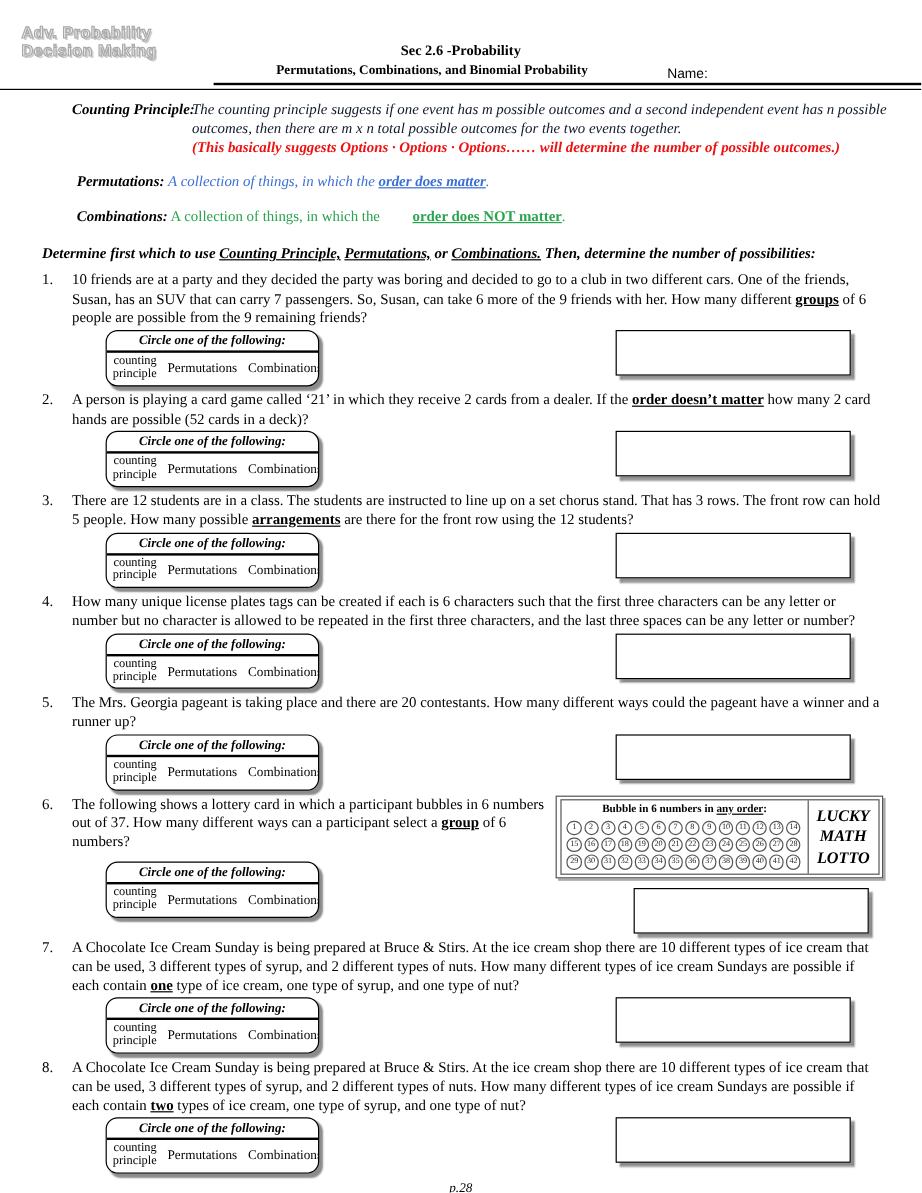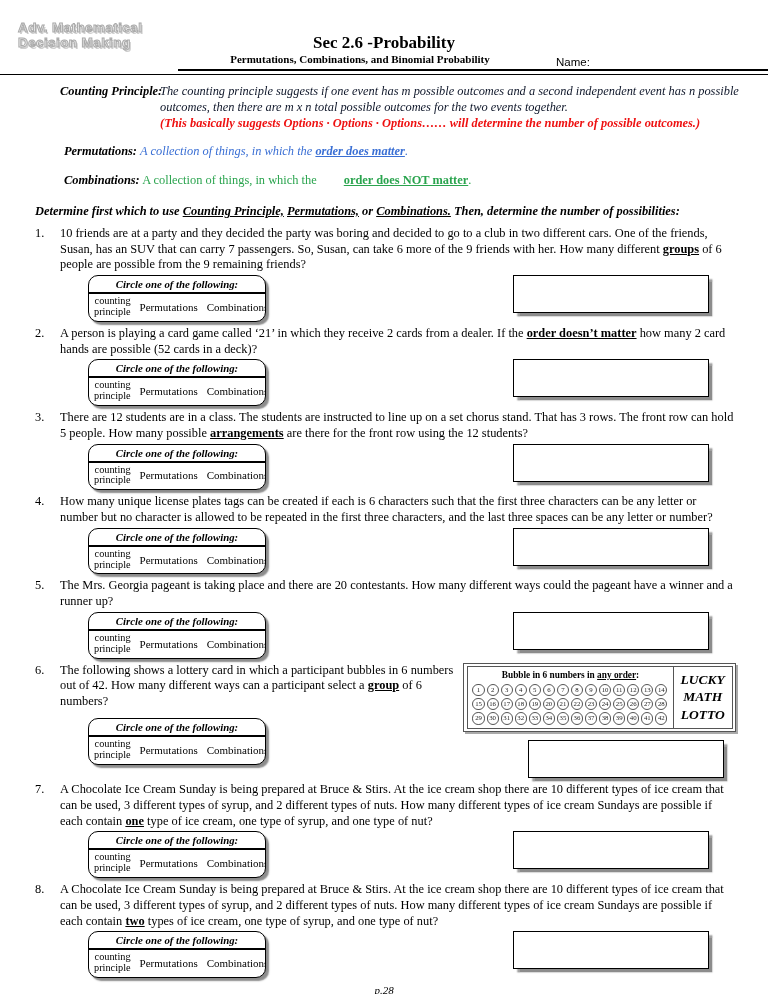--- a/index.html
+++ b/index.html
@@ -13,21 +13,21 @@
   
   .header { position:relative; height:78px; }
   .logo {
     position:absolute; left:18px; top:20px;
     font-family:"Liberation Sans","DejaVu Sans",sans-serif;
     font-weight:bold; font-size:13.5px; line-height:15px; letter-spacing:.4px;
     color:#efefef; -webkit-text-stroke:1px #a9a9a9;
     text-shadow:1.5px 1.5px 0 #cfcfcf;
   }
   .title1 { position:absolute; top:35px; left:0; width:768px; text-align:center;
-            font-weight:bold; font-size:17px; }
+            font-weight:bold; font-size:12px; }
   .title2 { position:absolute; top:52px; left:130px; width:460px; text-align:center;
             font-weight:bold; font-size:11px; }
   .name-label { position:absolute; top:55px; left:556px;
             font-family:"Liberation Sans","DejaVu Sans",sans-serif; font-size:11.5px; }
   .rule-a { position:absolute; top:69px; left:178px; right:0; border-top:2.5px solid #000; }
   .rule-b { position:absolute; top:74px; left:0; right:0; border-top:1.8px solid #000; }
 
   
   .counting { position:relative; margin:6px 28px 0 60px; padding-left:100px; }
   .counting .c-label { position:absolute; left:0; top:0; font-weight:bold; font-style:italic; }
@@ -89,21 +89,21 @@
 
   .footer { text-align:center; font-style:italic; font-size:11px; margin-top:5px; }
 </style>
 </head>
 <body>
 
 <div class="page">
 
   <div class="header">
     <div class="logo">
-      <div>Adv. Mathematical</div>
+      <div>Adv. Probability</div>
       <div>Decision Making</div>
     </div>
     <div class="title1">Sec 2.6 -Probability</div>
     <div class="title2">Permutations, Combinations, and Binomial Probability</div>
     <div class="name-label">Name:</div>
     <div class="rule-a"></div>
     <div class="rule-b"></div>
   </div>
 
   <div class="counting">
@@ -244,21 +244,21 @@
 
   <div class="answer-box"></div>
 </div>
     </div>
   </div>
 
   <div class="question q-lotto">
     <div class="q-main">
       <div class="q-text">
         <span class="q-num">6.</span>
-        <div class="q-body"><span>The following shows a lottery card in which a participant bubbles in 6 numbers out of 42.  How many different ways can a participant select a </span><span class="em">group</span><span> of 6 numbers?</span></div>
+        <div class="q-body"><span>The following shows a lottery card in which a participant bubbles in 6 numbers out of 37.  How many different ways can a participant select a </span><span class="em">group</span><span> of 6 numbers?</span></div>
       </div>
       <div class="q-row">
   <div class="circle-box">
     <div class="cb-header">Circle one  of the following:</div>
     <div class="cb-options">
       <div class="cb-cp">
         <div>counting</div>
         <div>principle</div>
       </div>
       <div>Permutations</div>

